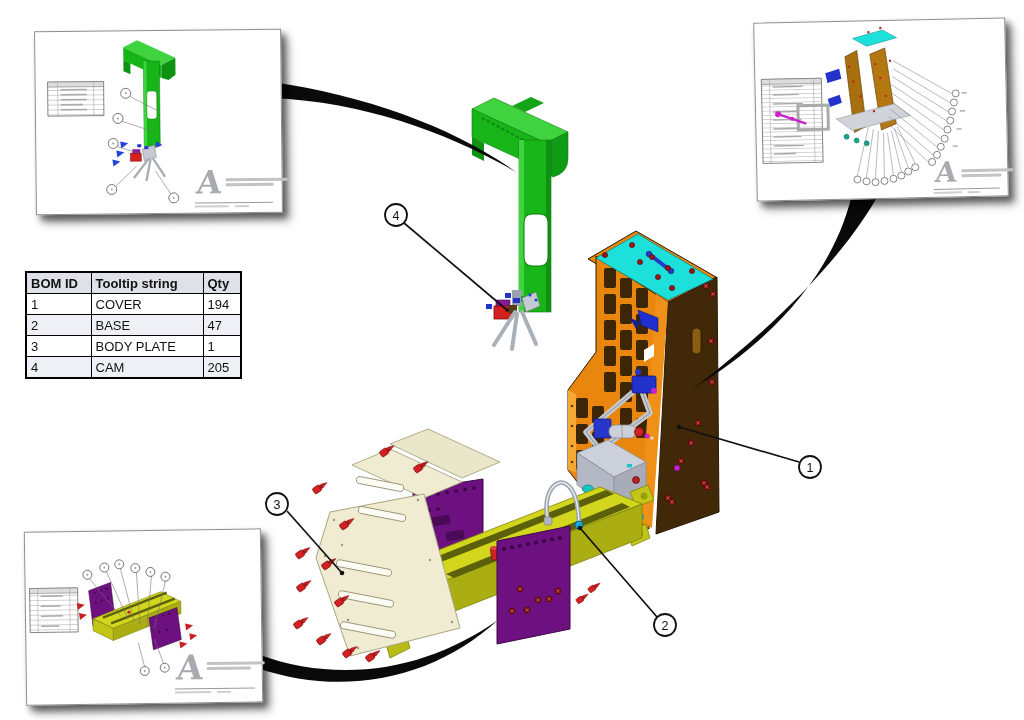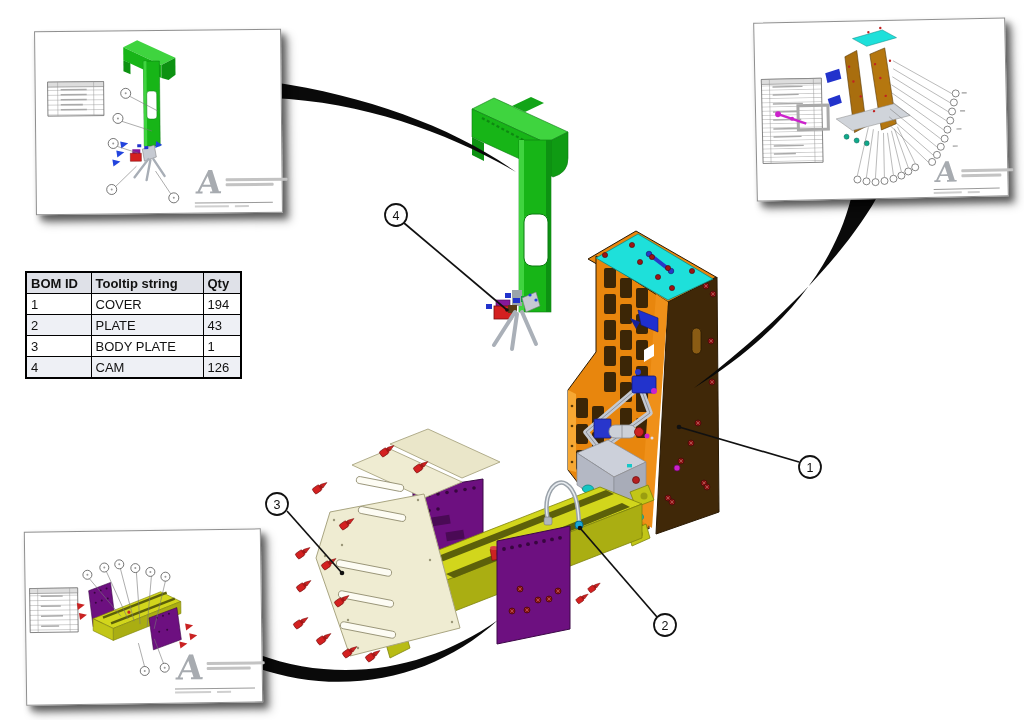--- a/index.html
+++ b/index.html
@@ -335,32 +335,32 @@
     <th>Tooltip string</th>
     <th>Qty</th>
   </tr>
   <tr>
     <td>1</td>
     <td>COVER</td>
     <td>194</td>
   </tr>
   <tr class="alt">
     <td>2</td>
-    <td>PLATE</td>
-    <td>43</td>
+    <td>BASE</td>
+    <td>47</td>
   </tr>
   <tr>
     <td>3</td>
     <td>BODY PLATE</td>
     <td>1</td>
   </tr>
   <tr class="alt">
     <td>4</td>
     <td>CAM</td>
-    <td>126</td>
+    <td>205</td>
   </tr>
 </tbody>
     </table>
 
 <div id="sheetTL" class="sheet">
   <svg width="245" height="182" viewBox="0 0 245 182">
     <defs>
           <pattern id="rowsA" width="6" height="4.9" patternUnits="userSpaceOnUse">
       <rect width="6" height="4.9" fill="#fff"></rect>
             <line x1="0" y1="4.5" x2="6" y2="4.5" stroke="#9a9a9a" stroke-width="0.5"></line>

